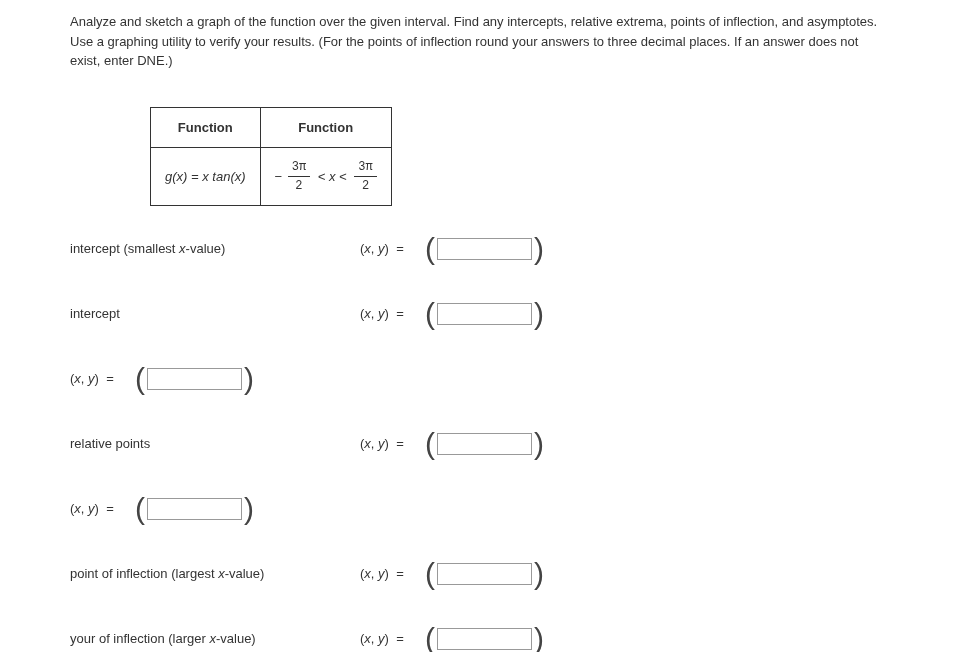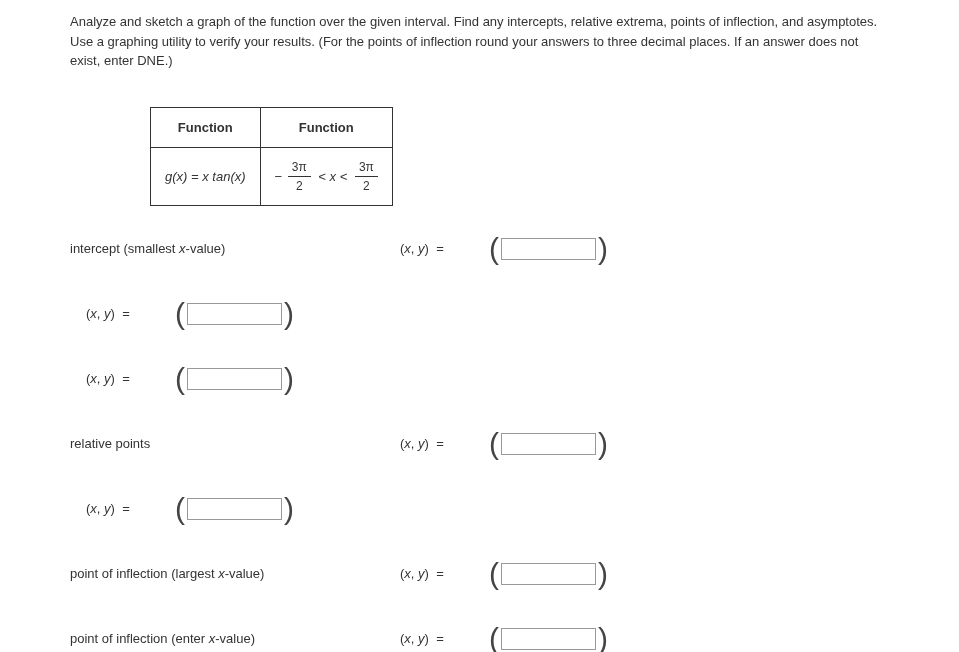--- a/index.html
+++ b/index.html
@@ -32,20 +32,21 @@
       font-size: 13px;
     }
     .func-table th {
       font-weight: bold;
     }
     .frac {
       display: inline-block;
       text-align: center;
       vertical-align: middle;
       font-size: 12px;
+      font-family: Liberation Mono, monospace;
     }
     .frac .num {
       display: block;
       border-bottom: 1px solid #333;
       padding: 0 4px;
     }
     .frac .den {
       display: block;
       padding: 0 4px;
     }
@@ -57,29 +58,27 @@
       margin-right: 2px;
     }
     .lt {
       vertical-align: middle;
       margin: 0 4px;
     }
     .answer-row {
       display: flex;
       align-items: center;
       margin-bottom: 20px;
-      gap: 24px;
     }
     .answer-label {
       width: 290px;
     }
     .answer-xy {
       width: 65px;
       font-style: normal;
-      margin-left: 16px;
     }
     .answer-xy .ital {
       font-style: italic;
     }
     .paren-wrap {
       display: inline-flex;
       align-items: center;
       font-size: 30px;
       color: #444;
     }
@@ -130,20 +129,21 @@
   </div>
   <div class="answer-xy">(<span class="ital">x</span>, <span class="ital">y</span>)&nbsp;&nbsp;=</div>
   <div class="paren-wrap">
     <span>(</span>
     <input type="text" style="">
     <span>)</span>
   </div>
 </div>
 
 <div class="answer-row">
+  <div class="answer-label">intercept</div>
   <div class="answer-xy">(<span class="ital">x</span>, <span class="ital">y</span>)&nbsp;&nbsp;=</div>
   <div class="paren-wrap">
     <span>(</span>
     <input type="text" style="">
     <span>)</span>
   </div>
 </div>
 
 <div class="answer-row">
   <div class="answer-xy">(<span class="ital">x</span>, <span class="ital">y</span>)&nbsp;&nbsp;=</div>
@@ -180,21 +180,21 @@
   <div class="answer-xy">(<span class="ital">x</span>, <span class="ital">y</span>)&nbsp;&nbsp;=</div>
   <div class="paren-wrap">
     <span>(</span>
     <input type="text" style="">
     <span>)</span>
   </div>
 </div>
 
 <div class="answer-row">
   <div class="answer-label">
-    <span>point of inflection (enter </span><span class="ital">x</span><span>-value)</span>
+    <span>your of inflection (larger </span><span class="ital">x</span><span>-value)</span>
   </div>
   <div class="answer-xy">(<span class="ital">x</span>, <span class="ital">y</span>)&nbsp;&nbsp;=</div>
   <div class="paren-wrap">
     <span>(</span>
     <input type="text" style="">
     <span>)</span>
   </div>
 </div>
 
 </body></html>

